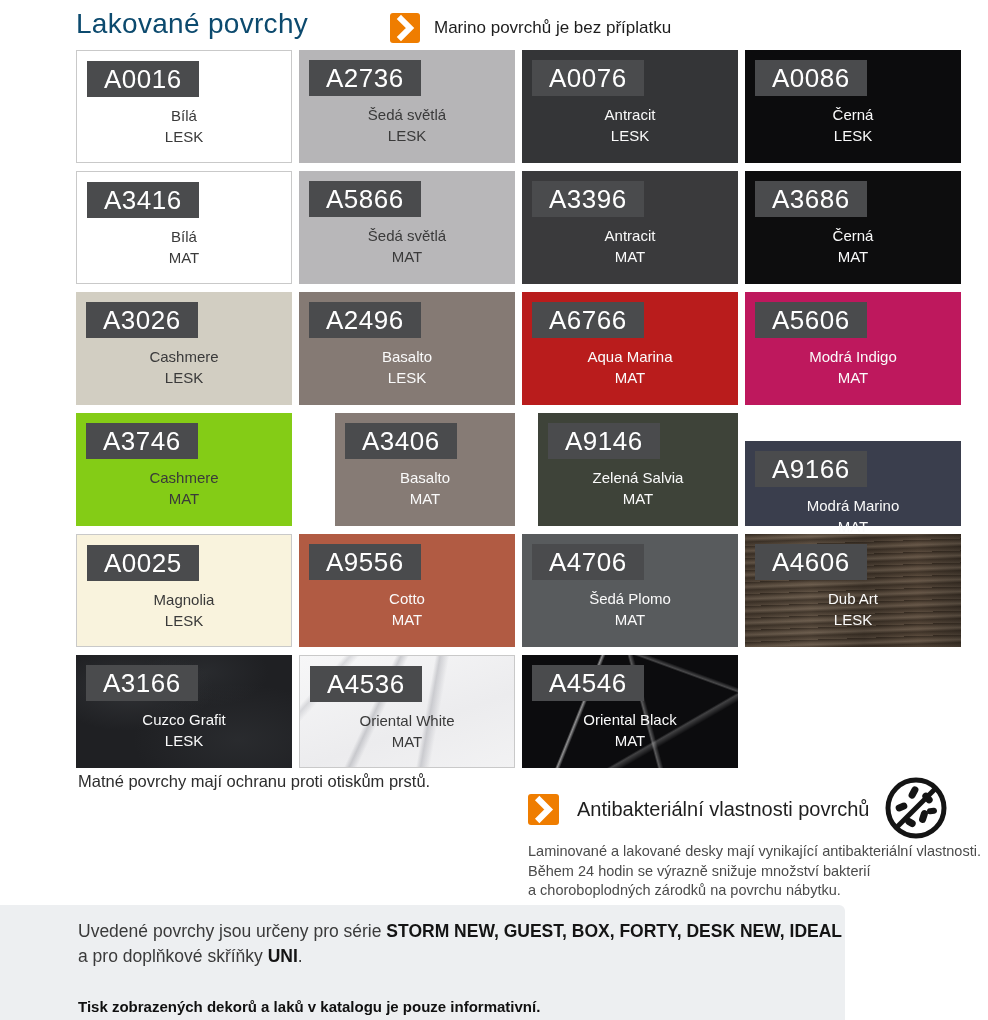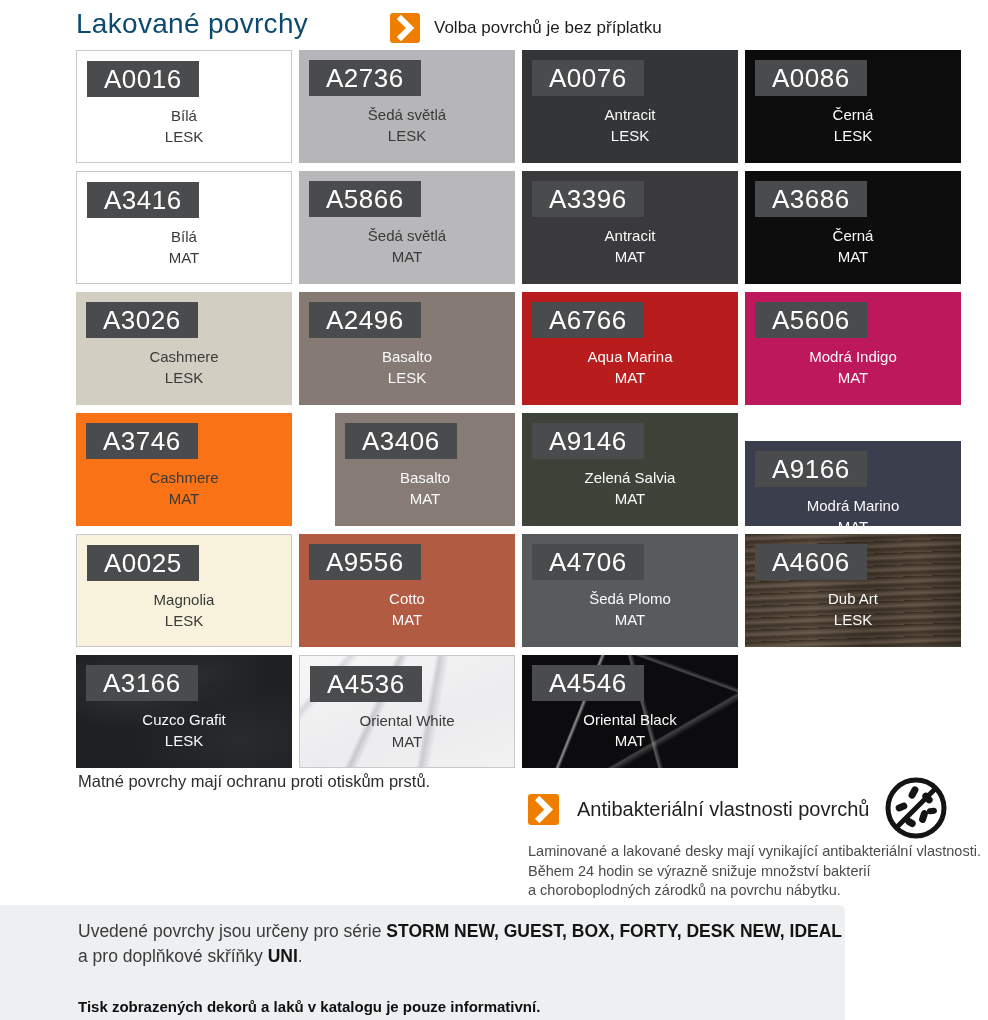--- a/index.html
+++ b/index.html
@@ -102,21 +102,21 @@
 <div class="page">
 
   <div class="title">Lakované povrchy</div>
 
   <div class="promo">
     <span class="arrow-chip">
       <svg width="30" height="30" viewBox="0 0 30 30">
         <path d="M11 6 L20 15 L11 24" fill="none" stroke="#ffffff" stroke-width="6" stroke-linecap="square"></path>
       </svg>
     </span>
-    <span class="promo-text">Volba povrchů je bez příplatku</span>
+    <span class="promo-text">Marino povrchů je bez příplatku</span>
   </div>
 
   <div class="grid" id="swatch-grid">
       <div class="swatch dark-text bordered" style="background: rgb(255, 255, 255);">
         <span class="code-badge">A0016</span>
         <span class="swatch-name">Bílá</span>
         <span class="swatch-finish">LESK</span>
       </div>
       <div class="swatch dark-text" style="background: rgb(182, 181, 183);">
         <span class="code-badge">A2736</span>
@@ -166,31 +166,31 @@
       <div class="swatch light-text" style="background: #b91c1c;">
         <span class="code-badge">A6766</span>
         <span class="swatch-name">Aqua Marina</span>
         <span class="swatch-finish">MAT</span>
       </div>
       <div class="swatch light-text" style="background: #be185d;">
         <span class="code-badge">A5606</span>
         <span class="swatch-name">Modrá Indigo</span>
         <span class="swatch-finish">MAT</span>
       </div>
-      <div class="swatch dark-text" style="background: #f97316;">
+      <div class="swatch dark-text" style="background: #84cc16;">
         <span class="code-badge">A3746</span>
         <span class="swatch-name">Cashmere</span>
         <span class="swatch-finish">MAT</span>
       </div>
       <div class="swatch light-text" style="background: rgb(134, 123, 117); margin-left: 36px;">
         <span class="code-badge">A3406</span>
         <span class="swatch-name">Basalto</span>
         <span class="swatch-finish">MAT</span>
       </div>
-      <div class="swatch light-text" style="background: rgb(62, 67, 57);">
+      <div class="swatch light-text" style="background: rgb(62, 67, 57); margin-left: 16px;">
         <span class="code-badge">A9146</span>
         <span class="swatch-name">Zelená Salvia</span>
         <span class="swatch-finish">MAT</span>
       </div>
       <div class="swatch light-text" style="background: rgb(58, 62, 77); margin-top: 28px;">
         <span class="code-badge">A9166</span>
         <span class="swatch-name">Modrá Marino</span>
         <span class="swatch-finish">MAT</span>
       </div>
       <div class="swatch dark-text bordered" style="background: rgb(249, 243, 221);">

